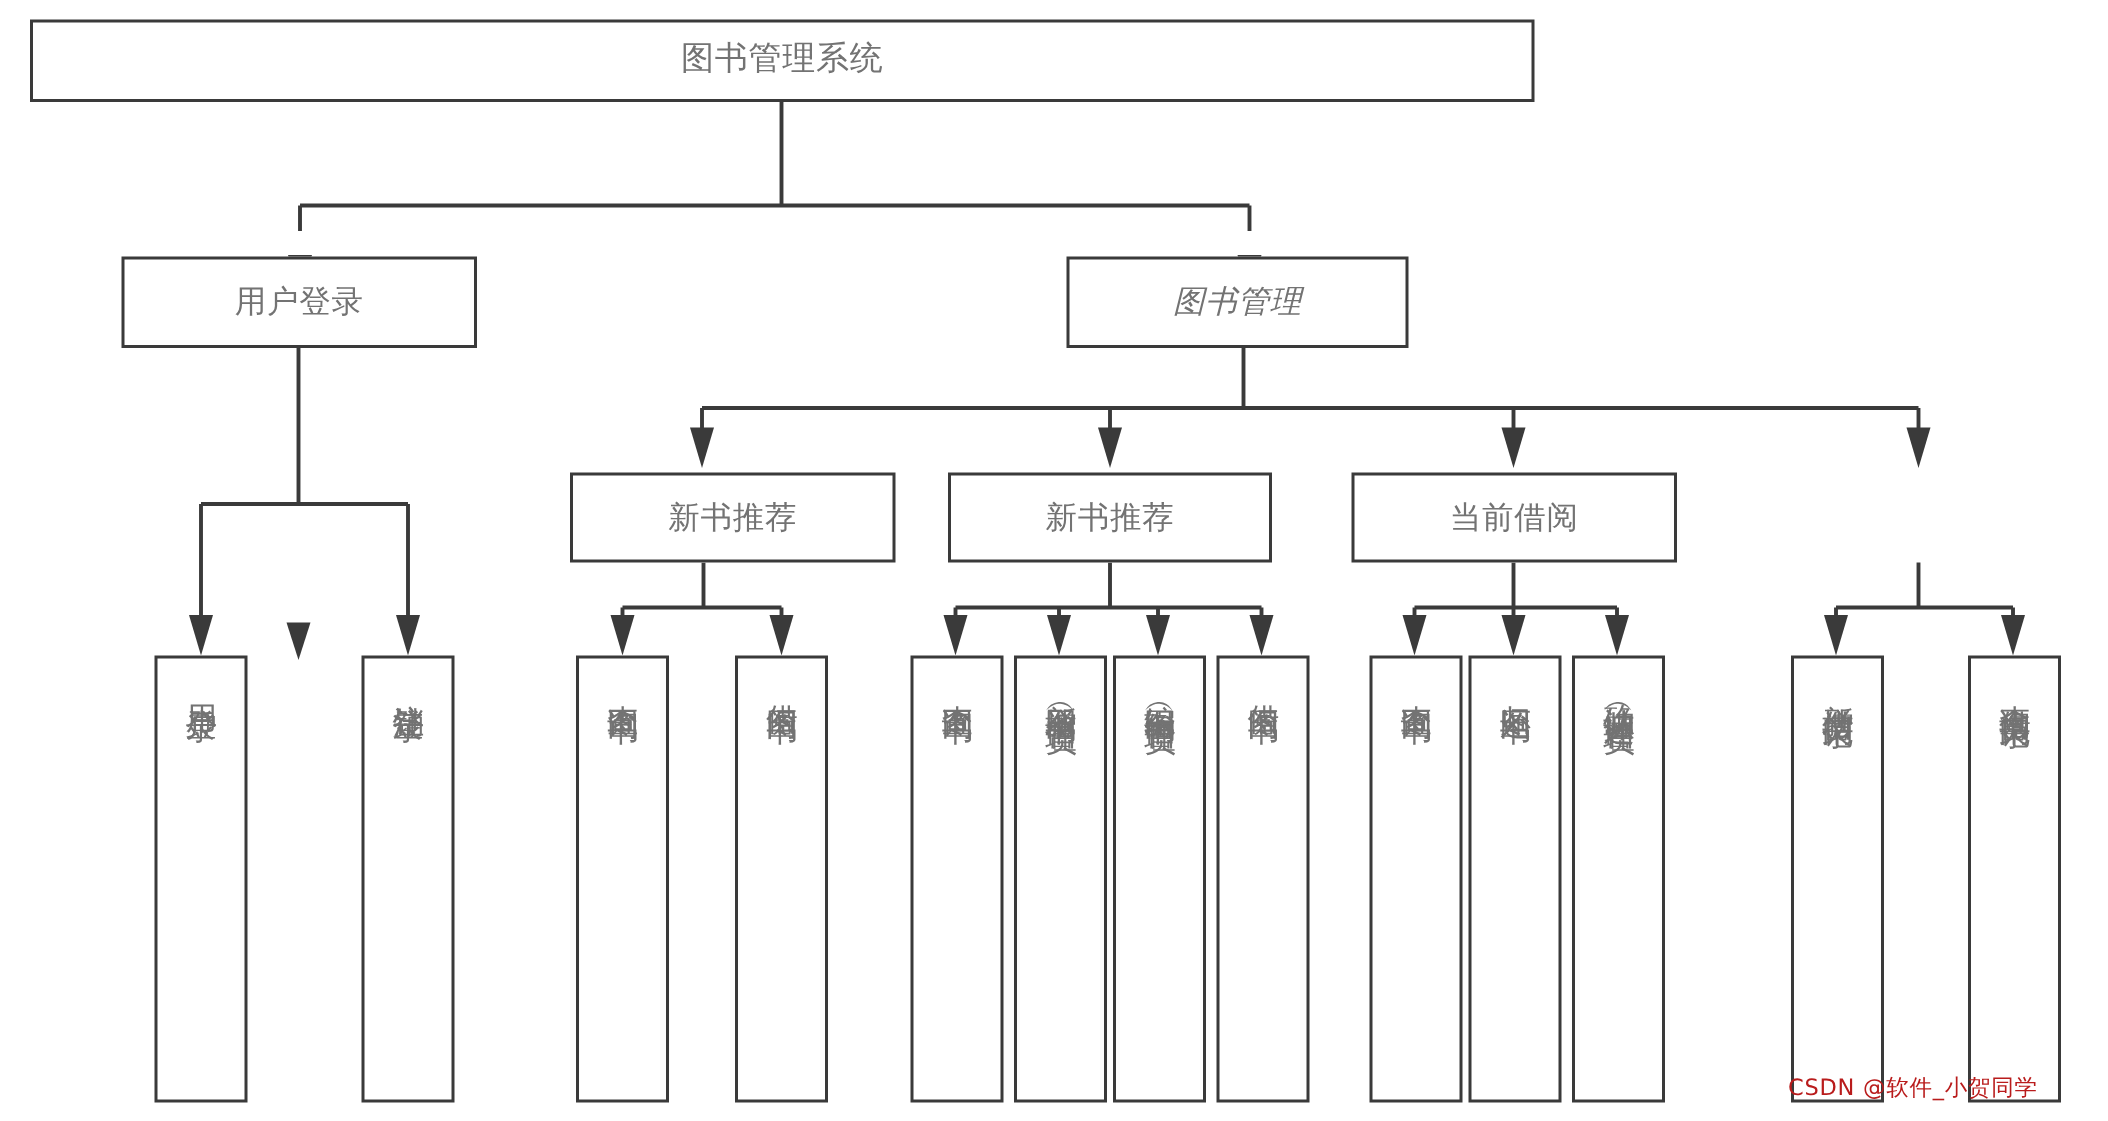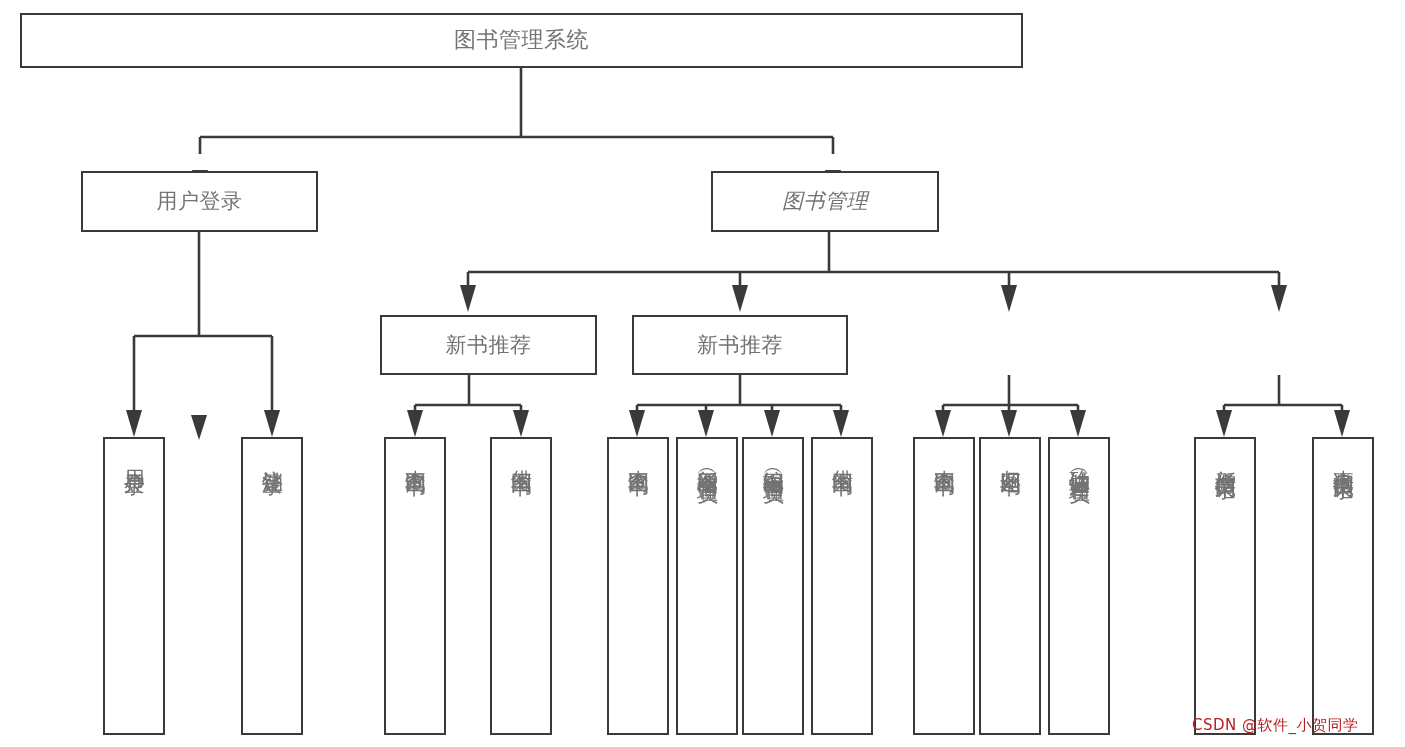--- a/index.html
+++ b/index.html
@@ -169,20 +169,23 @@
   </div>
 
   <div class="node lvl2" style="left:380px; top:315px; width:217px; height:60px;">
     <span class="label">新书推荐</span>
   </div>
 
   <div class="node lvl2" style="left:632px; top:315px; width:216px; height:60px;">
     <span class="label">新书推荐</span>
   </div>
 
+  <div class="node lvl2" style="left:901px; top:315px; width:217px; height:60px;">
+    <span class="label">当前借阅</span>
+  </div>
 
 
   <div class="node leaf" style="left:103px; top:437px; width:62px; height:298px;">
     <span class="label">用户登录</span>
   </div>
 
   <div class="node leaf" style="left:241px; top:437px; width:62px; height:298px;">
     <span class="label">注销登录</span>
   </div>
 

